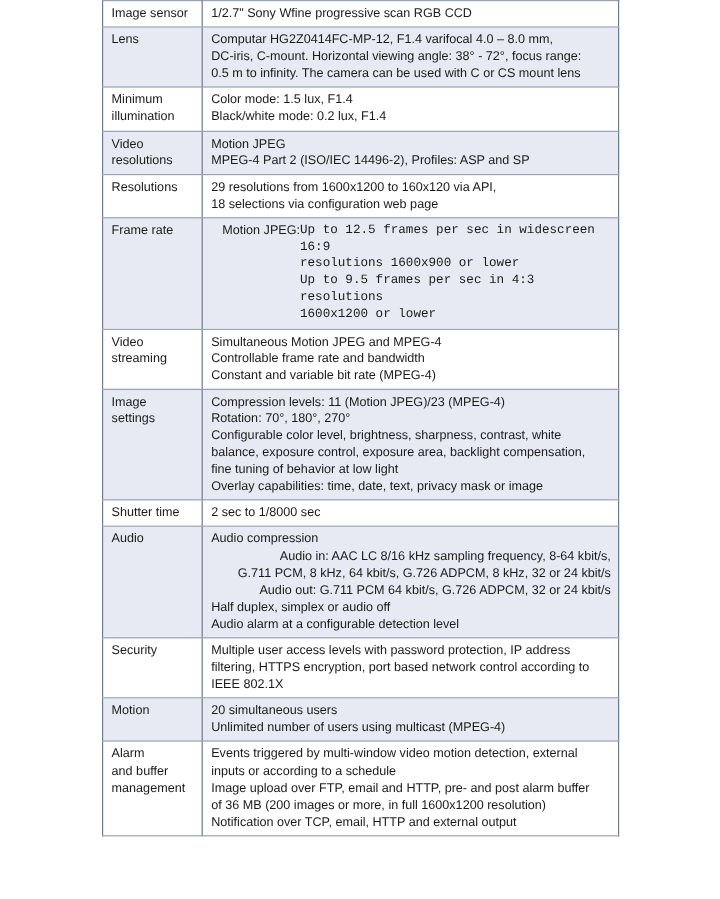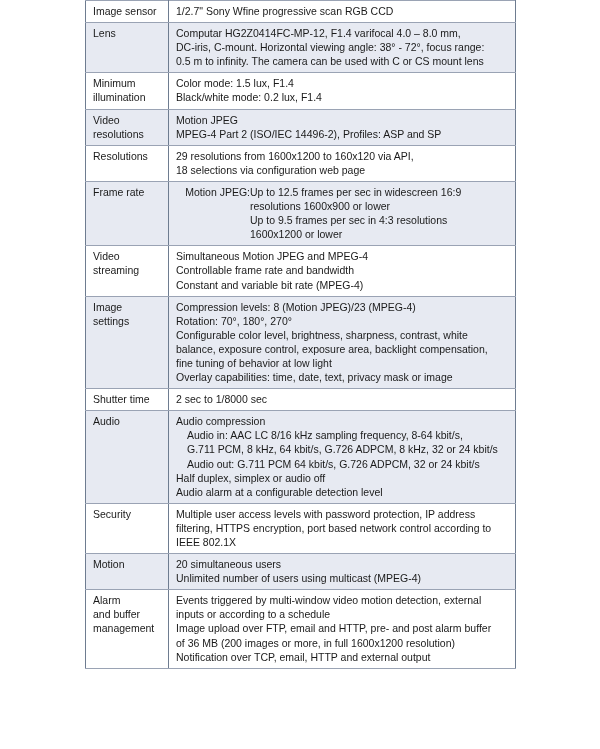--- a/index.html
+++ b/index.html
@@ -60,33 +60,33 @@
     padding-left: 7px;
     padding-right: 6px;
     border-right: 1px solid #6e7c90;
   }
 
   
   tr.shade-on > td { background: #e7eaf2; }
   tr.shade-off > td { background: #ffffff; }
 
   .line { display: block; white-space: pre-wrap; }
-  .line.indent-1 { padding-left: 11px; }
+  .line.indent-1 { padding-left: 11px; text-align: right; }
 
   
   .subgrid { display: table; width: 100%; }
   .subrow { display: table-row; }
   .subkey {
     display: table-cell;
     width: 74px;
     vertical-align: top;
     white-space: nowrap;
     text-align: right;
   }
-  .subval { display: table-cell; vertical-align: top; }
+  .subval { display: table-cell; vertical-align: top; font-family: Liberation Mono, monospace; }
   .subval .line { display: block; }
 </style>
 </head>
 <body>
 
 <div id="page">
   <div id="spec-table-wrap">
     <table class="spec-table">
       <colgroup>
         <col class="col-label">
@@ -168,21 +168,21 @@
               <span class="line">Controllable frame rate and bandwidth</span>
               <span class="line">Constant and variable bit rate (MPEG-4)</span>
             </td>
           </tr>
           <tr class="spec-row shade-on">
             <td class="cell-label">
               <span class="line">Image</span>
               <span class="line">settings</span>
             </td>
             <td class="cell-value">
-              <span class="line">Compression levels: 8 (Motion JPEG)/23 (MPEG-4)</span>
+              <span class="line">Compression levels: 11 (Motion JPEG)/23 (MPEG-4)</span>
               <span class="line">Rotation: 70°, 180°, 270°</span>
               <span class="line">Configurable color level, brightness, sharpness, contrast, white</span>
               <span class="line">balance, exposure control, exposure area, backlight compensation,</span>
               <span class="line">fine tuning of behavior at low light</span>
               <span class="line">Overlay capabilities: time, date, text, privacy mask or image</span>
             </td>
           </tr>
           <tr class="spec-row shade-off">
             <td class="cell-label">
               <span class="line">Shutter time</span>

